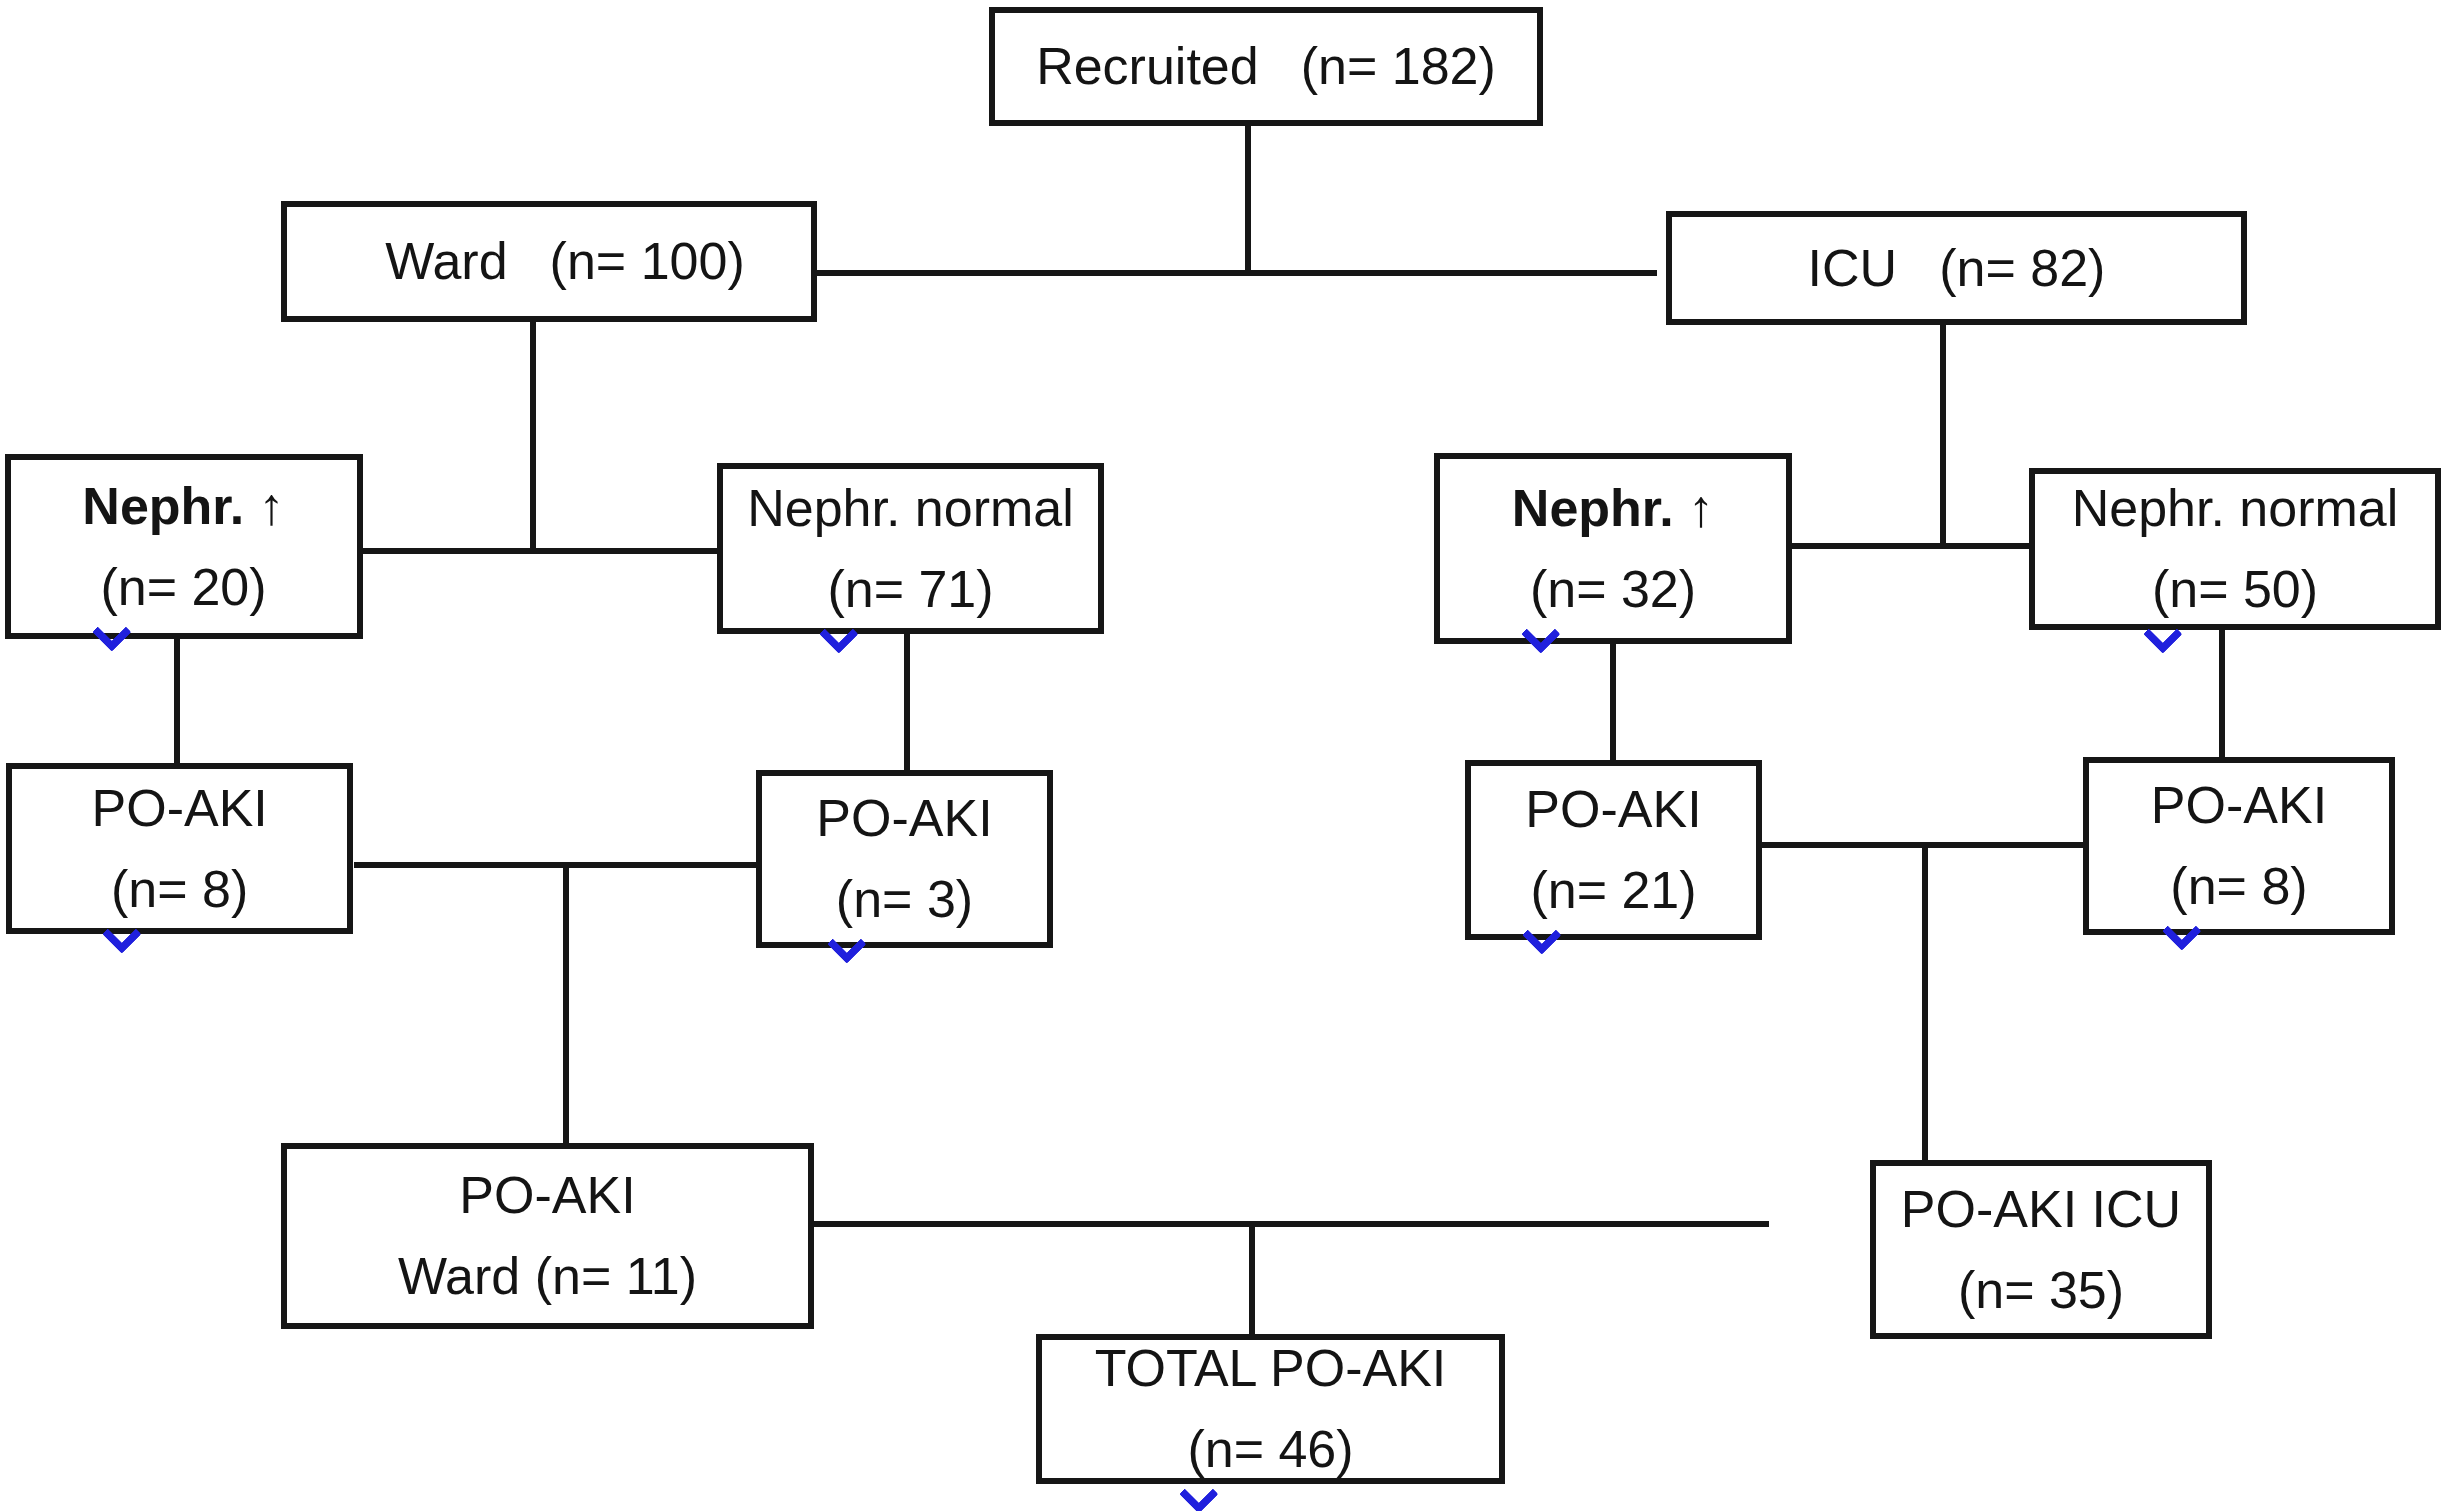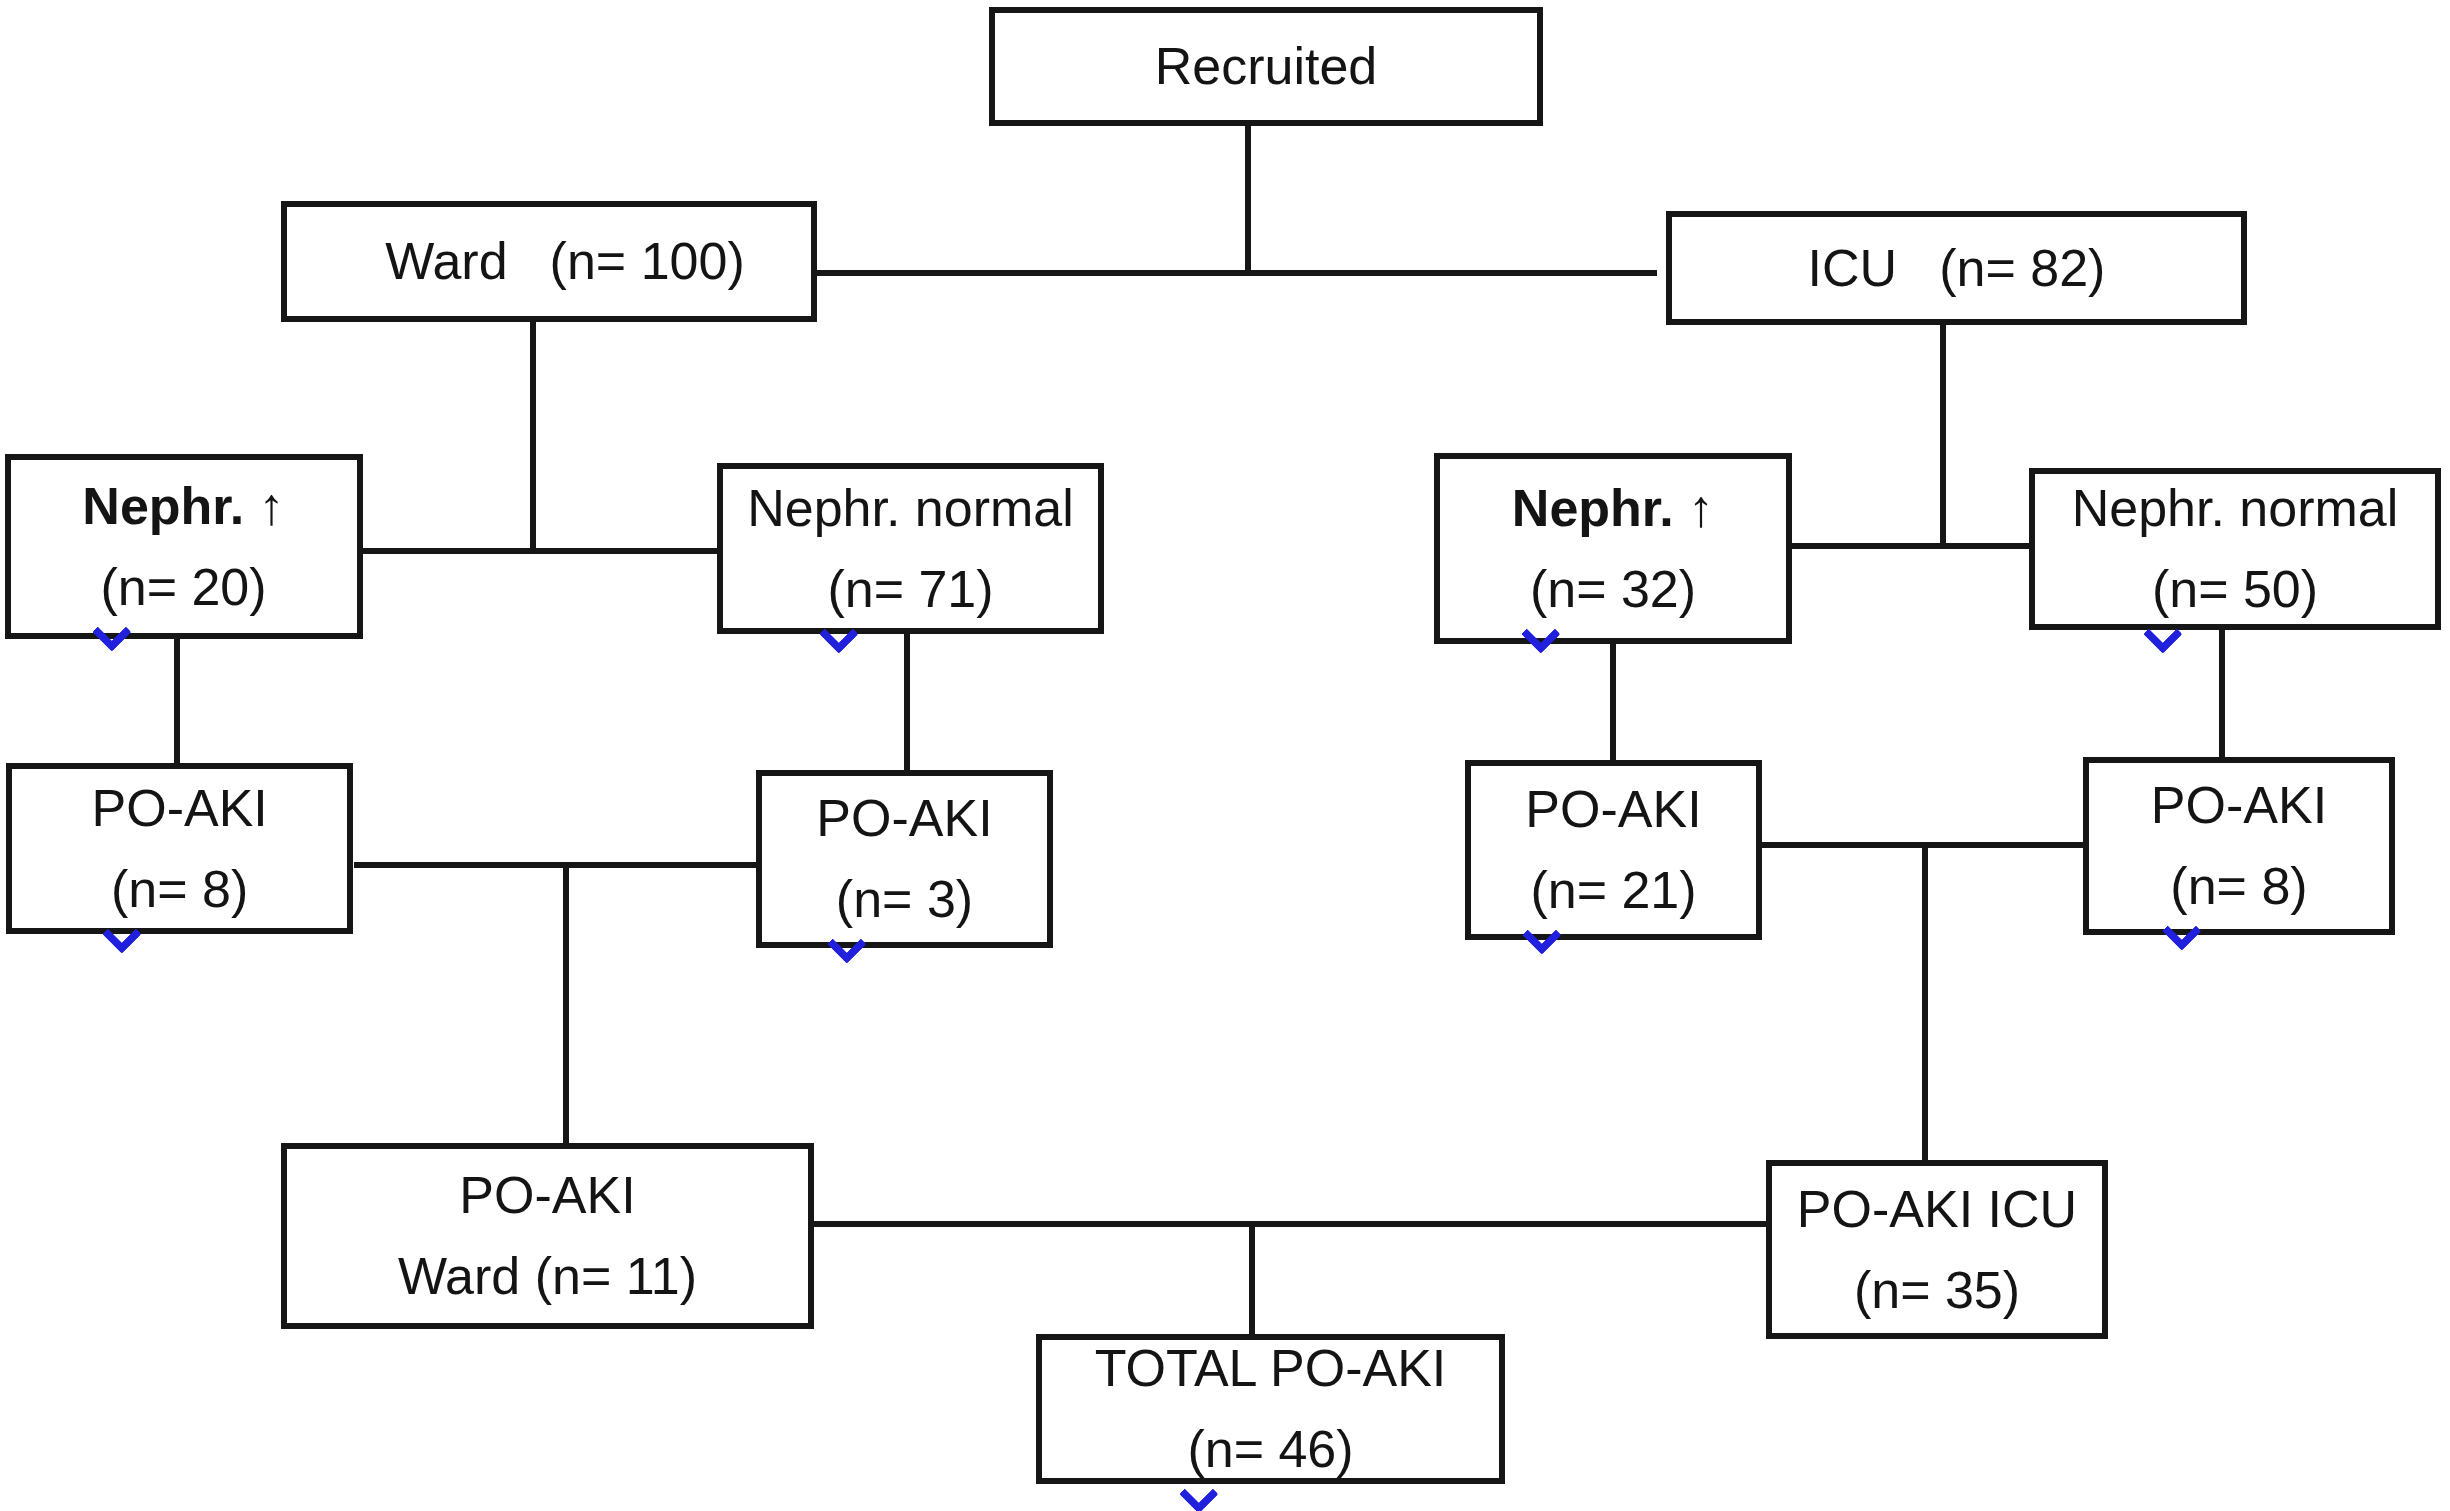--- a/index.html
+++ b/index.html
@@ -69,20 +69,21 @@
   <div class="hline" style="left:354px;top:862px;width:405px;"></div>
   <div class="vline" style="left:563px;top:862px;height:285px;"></div>
   <div class="hline" style="left:1760px;top:842px;width:325px;"></div>
   <div class="vline" style="left:1922px;top:842px;height:323px;"></div>
   <div class="hline" style="left:813px;top:1221px;width:956px;"></div>
   <div class="vline" style="left:1249px;top:1221px;height:118px;"></div>
 
   <div class="box" style="left:989px;top:7.1px;width:554px;height:119px;">
     <div class="row">
       <span>Recruited</span>
+      <span>(n= 182)</span>
     </div>
   </div>
 
   <div class="box" style="left:281px;top:201px;width:536px;height:121px;padding-left:32px;">
     <div class="row">
       <span>Ward</span>
       <span>(n= 100)</span>
     </div>
   </div>
 
@@ -171,21 +172,21 @@
         <span class="chev"></span>
       </span>
     </div>
   </div>
 
   <div class="box" style="left:281px;top:1143px;width:533px;height:186px;">
     <div>PO-AKI</div>
     <div>Ward (n= 11)</div>
   </div>
 
-  <div class="box" style="left:1766px;top:1160px;width:342px;height:179px;">
+  <div class="box" style="left:1870px;top:1160px;width:342px;height:179px;">
     <div>PO-AKI ICU</div>
     <div>(n= 35)</div>
   </div>
 
   <div class="box" style="left:1036px;top:1334px;width:469px;height:150px;">
     <div>TOTAL PO-AKI</div>
     <div>
       <span class="count-wrap">
         <span>(n= 46)</span>
         <span class="chev"></span>

